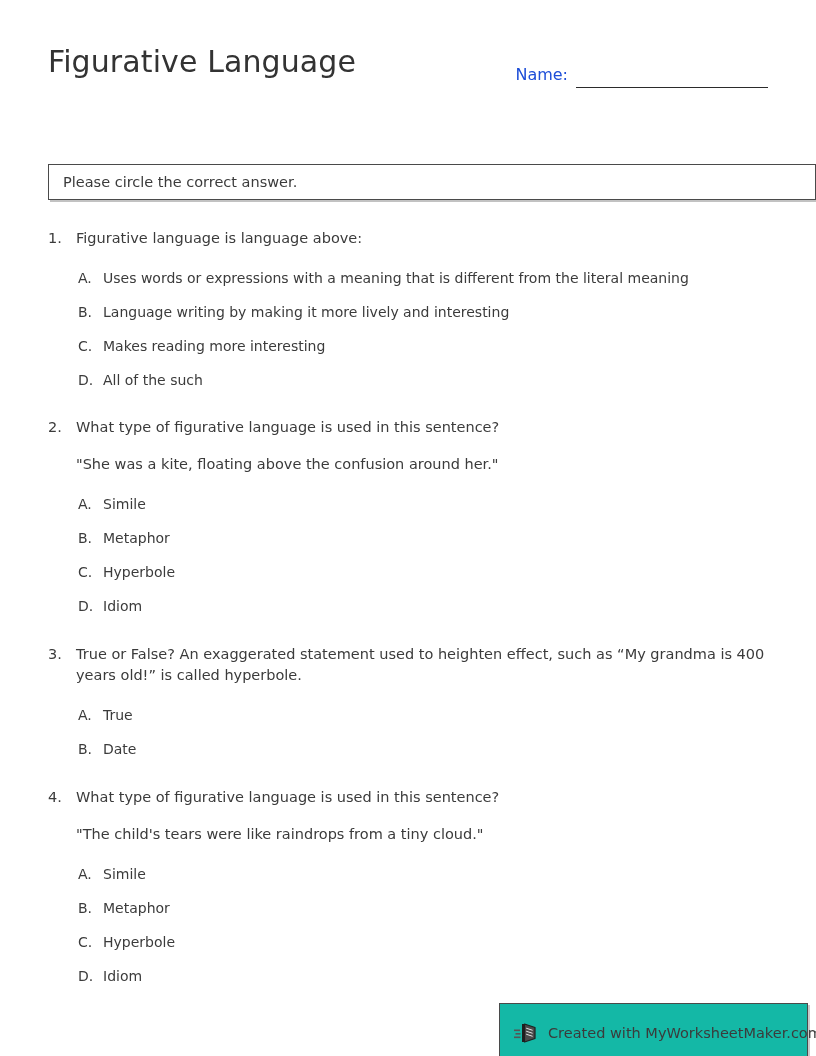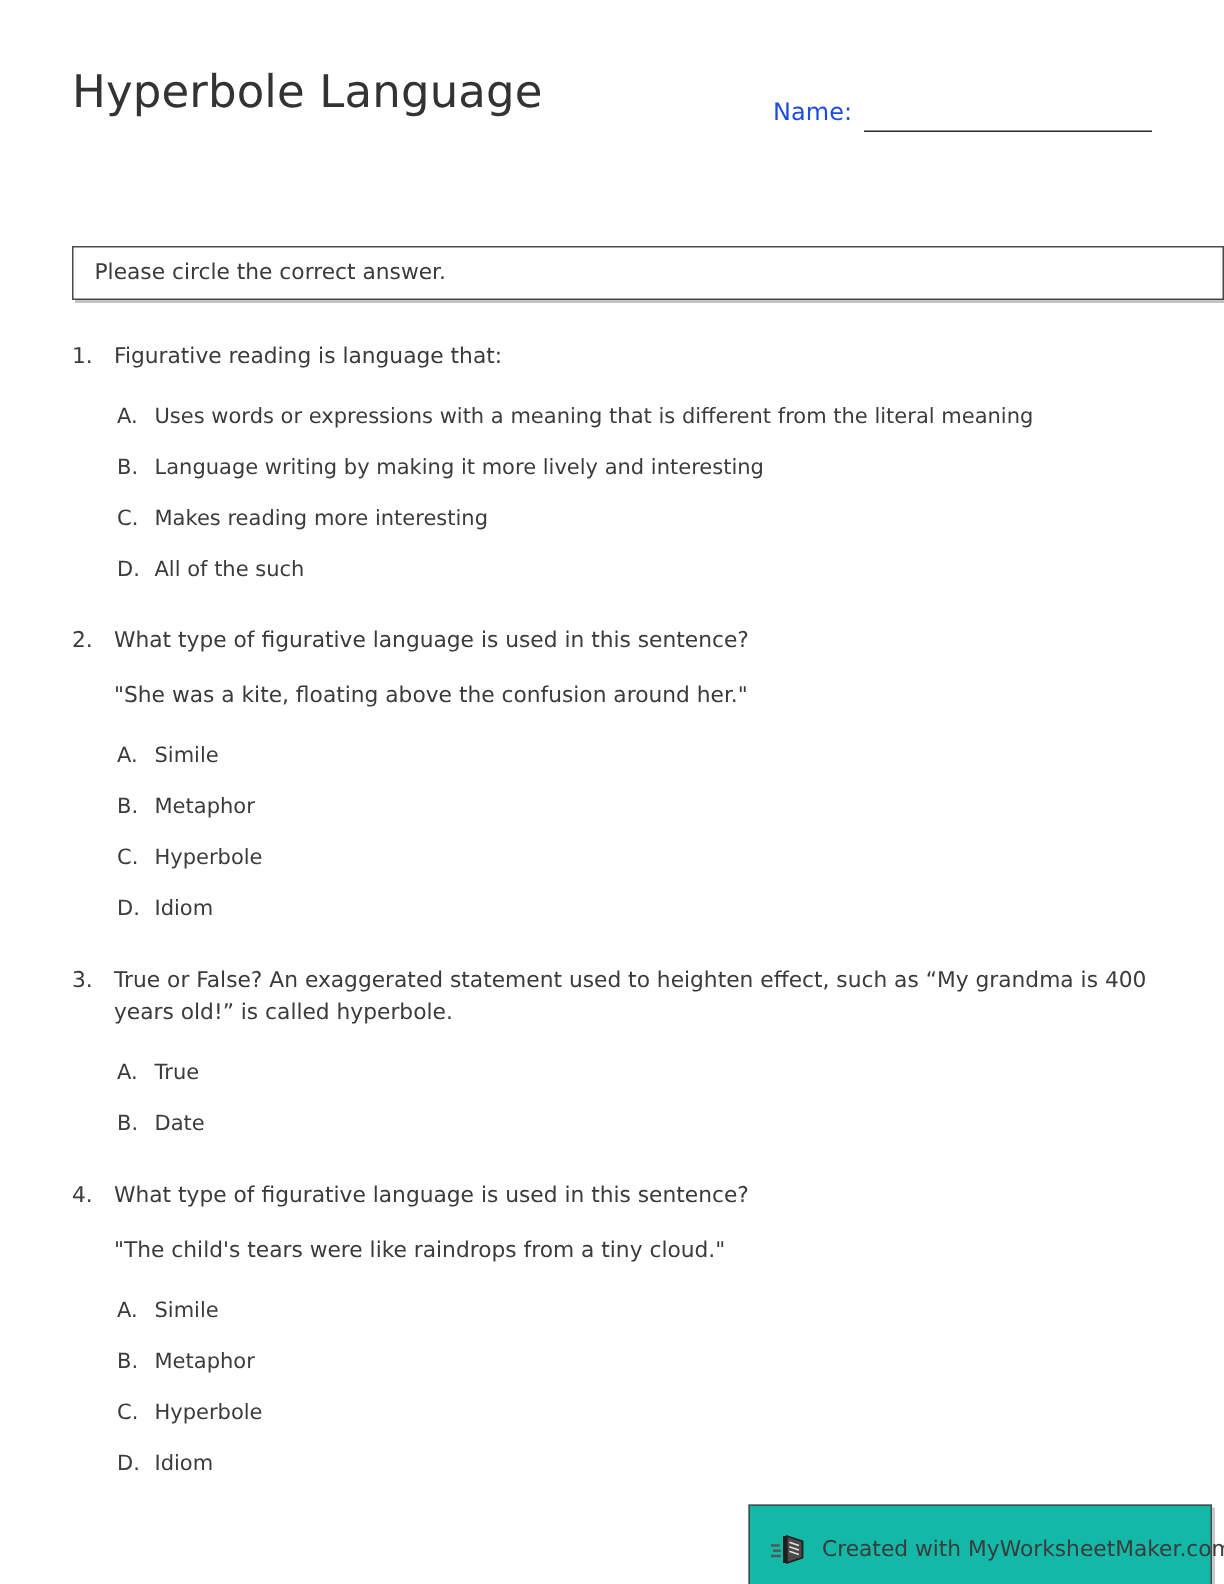--- a/index.html
+++ b/index.html
@@ -177,40 +177,40 @@
     color: #3b3b3b;
     white-space: nowrap;
   }
 </style>
 </head>
 <body>
 
 <div class="page">
 
   <div class="header">
-    <div class="worksheet-title">Hyperbole Language</div>
+    <div class="worksheet-title">Figurative Language</div>
 
     <div class="meta-fields">
       <div class="meta-row">
         <span class="meta-label">Name:</span>
         <span class="meta-line"></span>
       </div>
     </div>
   </div>
 
   <div class="instruction-box">
     <span class="instruction-text">Please circle the correct answer.</span>
   </div>
 
   <div class="questions">
 
     <div class="question q1">
       <div class="q-head">
         <span class="q-num">1.</span>
-        <span class="q-text">Figurative reading is language that:</span>
+        <span class="q-text">Figurative language is language above:</span>
       </div>
       <div class="options">
         <div class="option">
           <span class="opt-letter">A.</span>
           <span class="opt-text">Uses words or expressions with a meaning that is different from the literal meaning</span>
         </div>
         <div class="option">
           <span class="opt-letter">B.</span>
           <span class="opt-text">Language writing by making it more lively and interesting</span>
         </div>

